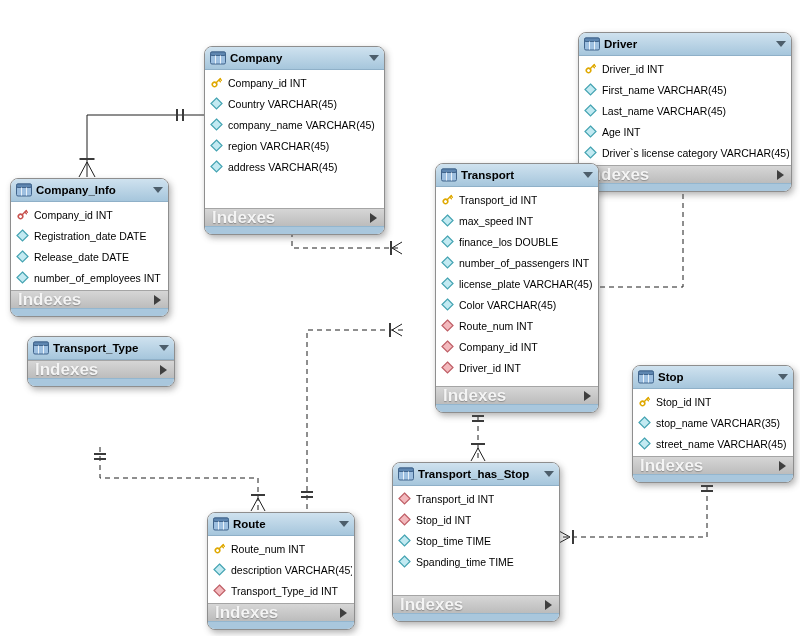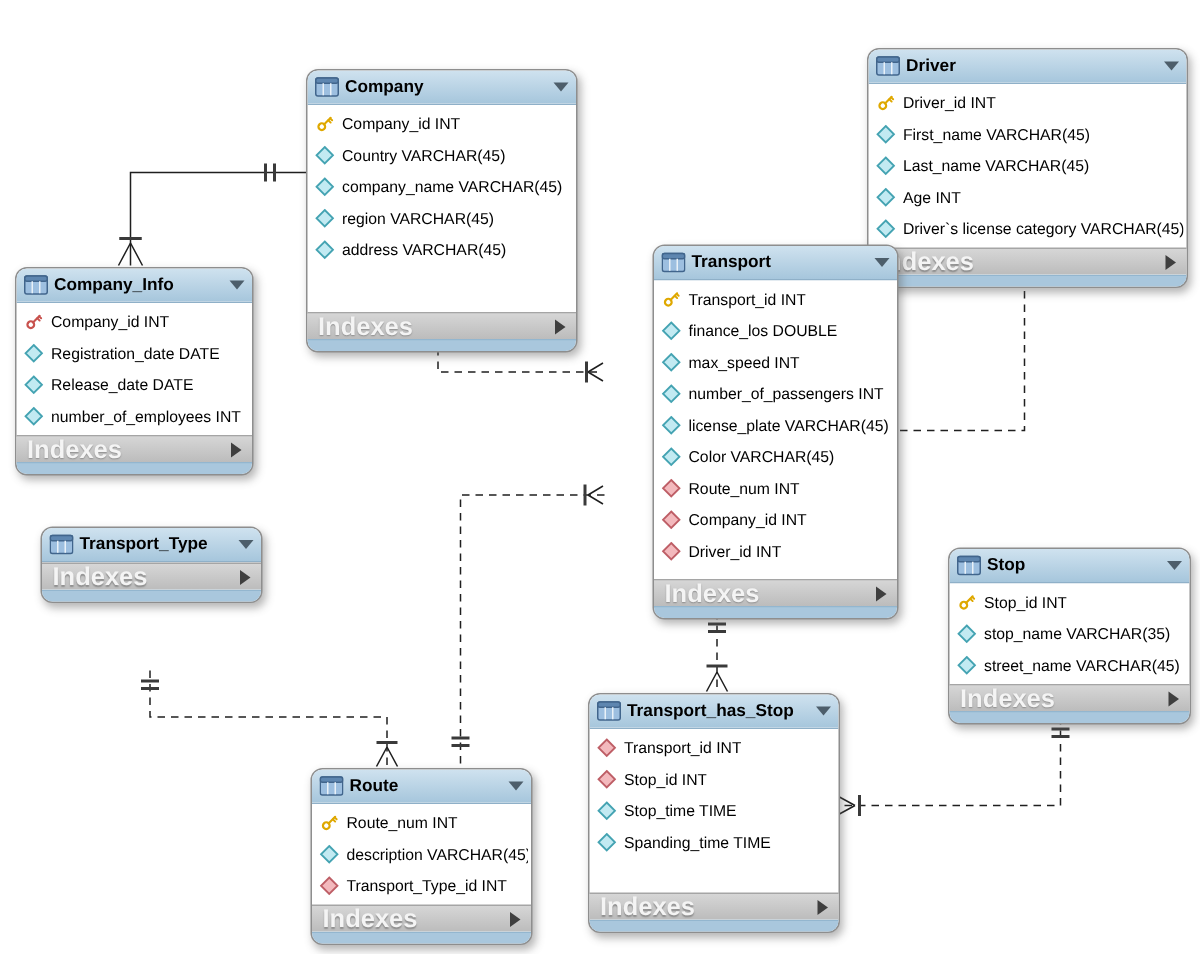--- a/index.html
+++ b/index.html
@@ -259,32 +259,32 @@
     <div class="crow">
         <svg class="cicon ic-pk">
           <use href="#sym-key"></use>
         </svg>
         <span class="ctext">Transport_id INT</span>
       </div>
     <div class="crow">
         <svg class="cicon">
           <use href="#sym-attr"></use>
         </svg>
+        <span class="ctext">max_speed INT</span>
+      </div>
+    <div class="crow">
+        <svg class="cicon">
+          <use href="#sym-attr"></use>
+        </svg>
         <span class="ctext">finance_los DOUBLE</span>
       </div>
     <div class="crow">
         <svg class="cicon">
           <use href="#sym-attr"></use>
         </svg>
-        <span class="ctext">max_speed INT</span>
-      </div>
-    <div class="crow">
-        <svg class="cicon">
-          <use href="#sym-attr"></use>
-        </svg>
         <span class="ctext">number_of_passengers INT</span>
       </div>
     <div class="crow">
         <svg class="cicon">
           <use href="#sym-attr"></use>
         </svg>
         <span class="ctext">license_plate VARCHAR(45)</span>
       </div>
     <div class="crow">
         <svg class="cicon">
@@ -311,21 +311,21 @@
         <span class="ctext">Driver_id INT</span>
       </div>
   </div>
   <div class="tfoot">
     <span>Indexes</span>
     <span class="tri-right"></span>
   </div>
   <div class="strip"></div>
 </div>
 
-<div class="tbl" style="left:27px;top:351px;width:146px;">
+<div class="tbl" style="left:27px;top:336px;width:146px;">
   <div class="thead">
     <svg class="hicon">
         <use href="#sym-table"></use>
       </svg>
     <span class="tname">Transport_Type</span>
     <span class="tri-down"></span>
   </div>
   <div class="tfoot">
     <span>Indexes</span>
     <span class="tri-right"></span>

